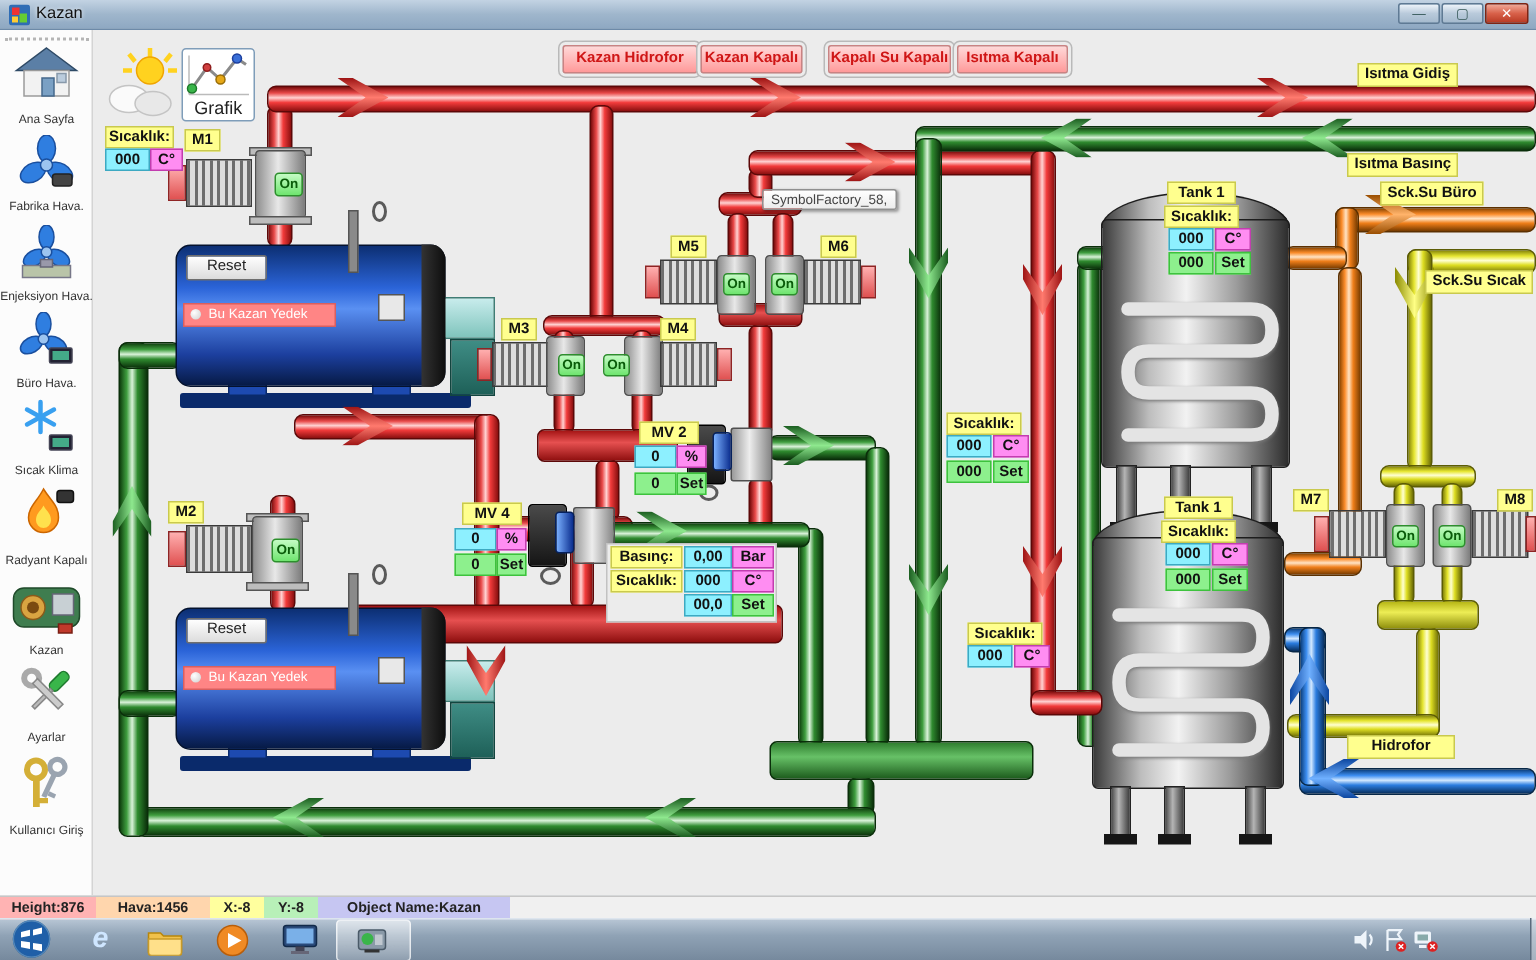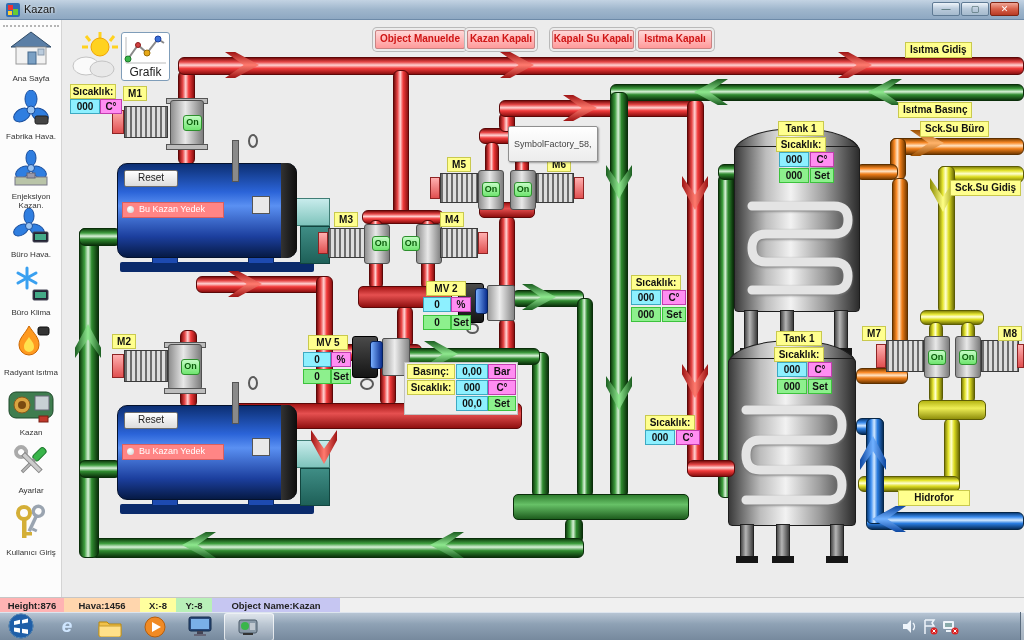--- a/index.html
+++ b/index.html
@@ -63,21 +63,21 @@
     box-shadow:0 0 0 2px #ececec,0 0 0 3px #b9b9b9;cursor:pointer;}
   .reset{position:absolute;z-index:6;background:linear-gradient(180deg,#fff,#dcdcdc);
     border:1px solid #6e6e6e;border-radius:2px;font-size:10px;color:#222;text-align:center;
     line-height:14px;cursor:pointer;}
   .standby{position:absolute;z-index:6;background:#ff8585;border:1px solid #d95f5f;color:#fff;
     font-size:9px;line-height:13px;padding-left:16px;}
   .standby:before{content:"";position:absolute;left:4px;top:3px;width:7px;height:7px;border-radius:50%;
     background:radial-gradient(circle at 35% 35%,#fff,#cfcfcf);}
   .tooltip{position:absolute;z-index:9;background:linear-gradient(180deg,#ffffff,#ececec);
     border:1px solid #8f8f8f;border-radius:2px;box-shadow:1px 1px 2px rgba(0,0,0,.35);
-    font-size:9px;color:#444;padding:12px 5px;}
+    font-size:9px;color:#444;padding:1px 5px;}
   
   .pz{z-index:4;}
   .motor{background:repeating-linear-gradient(90deg,#6e6e6e 0 2px,#dedede 2px 5px);border:1px solid #3a3a3a;}
   .mcap{background:linear-gradient(180deg,#ffb0b0,#e05050);border:1px solid #8f2424;}
   .pbody{background:linear-gradient(90deg,#8f8f8f,#e8e8e8 45%,#7d7d7d);border:1px solid #4f4f4f;border-radius:3px;}
   .flange{background:#bdbdbd;border:1px solid #555;}
   .vbody{background:linear-gradient(180deg,#4a4a4a,#151515);border:1px solid #000;border-radius:3px;z-index:4;}
   .vhandle{background:linear-gradient(90deg,#7ab0ff,#0b2e8f);border:1px solid #06215c;border-radius:3px;z-index:5;}
   .vtee{background:linear-gradient(90deg,#9a9a9a,#ededed 45%,#858585);border:1px solid #4f4f4f;border-radius:2px;z-index:4;}
   .vring{border:2px solid #5a5a5a;border-radius:50%;background:transparent;z-index:4;}
@@ -159,21 +159,21 @@
   <svg width="40" height="38" viewBox="0 0 40 38">
       <g fill="#2f7ee0" stroke="#1a4f9e">
         <ellipse cx="20" cy="8" rx="5" ry="8"></ellipse>
         <ellipse cx="12" cy="22" rx="5" ry="8" transform="rotate(60 12 22)"></ellipse>
         <ellipse cx="28" cy="22" rx="5" ry="8" transform="rotate(-60 28 22)"></ellipse>
       </g>
       <circle cx="20" cy="18" r="3.5" fill="#9cc4f0" stroke="#1a4f9e"></circle>
       <rect x="4" y="27" width="32" height="8" fill="#b9c4a8" stroke="#778"></rect>
       <rect x="16" y="23" width="8" height="5" fill="#99a" stroke="#667"></rect>
     </svg>
-  <div class="side-label">Enjeksiyon Kazan.</div>
+  <div class="side-label">Enjeksiyon Hava.</div>
 </div>
 <div class="a side-item" style="top:208px;z-index:9">
   <svg width="40" height="38" viewBox="0 0 40 38">
       <g fill="#2f7ee0" stroke="#1a4f9e">
         <ellipse cx="18" cy="8" rx="5" ry="8"></ellipse>
         <ellipse cx="10" cy="22" rx="5" ry="8" transform="rotate(60 10 22)"></ellipse>
         <ellipse cx="26" cy="22" rx="5" ry="8" transform="rotate(-60 26 22)"></ellipse>
       </g>
       <circle cx="18" cy="18" r="3.5" fill="#9cc4f0" stroke="#1a4f9e"></circle>
       <rect x="22" y="24" width="15" height="10" rx="1" fill="#223" stroke="#445"></rect>
@@ -184,29 +184,29 @@
 <div class="a side-item" style="top:266px;z-index:9">
   <svg width="40" height="38" viewBox="0 0 40 38">
       <g stroke="#39a0f0" stroke-width="3" stroke-linecap="round">
         <line x1="16" y1="2" x2="16" y2="22"></line>
         <line x1="7" y1="7" x2="25" y2="17"></line>
         <line x1="25" y1="7" x2="7" y2="17"></line>
       </g>
       <rect x="22" y="24" width="15" height="10" rx="1" fill="#223" stroke="#445"></rect>
       <rect x="24" y="26" width="11" height="6" fill="#4a8"></rect>
     </svg>
-  <div class="side-label">Büro Klima</div>
+  <div class="side-label">Sıcak Klima</div>
 </div>
 <div class="a side-item" style="top:324px;z-index:9">
   <svg width="38" height="40" viewBox="0 0 38 40">
       <path d="M17,2 C22,10 27,13 27,21 a10,10 0 1,1 -20,0 C7,14 13,10 17,2 Z" fill="#ff9a1f" stroke="#cc6600"></path>
       <path d="M17,13 C19,17 22,18 22,23 a5,5 0 1,1 -10,0 C12,18 15,17 17,13 Z" fill="#ffe14d"></path>
       <rect x="26" y="3" width="11" height="8" rx="2" fill="#333" stroke="#111"></rect>
     </svg>
-  <div class="side-label">Radyant Isıtma</div>
+  <div class="side-label">Radyant Kapalı</div>
 </div>
 <div class="a side-item" style="top:384px;z-index:9">
   <svg width="48" height="40" viewBox="0 0 48 40">
       <rect x="2" y="8" width="44" height="26" rx="7" fill="#3f7d4f" stroke="#1f4a2a"></rect>
       <circle cx="15" cy="21" r="8" fill="#d9a441" stroke="#8a5a1a"></circle>
       <circle cx="15" cy="21" r="4" fill="#7a4a10"></circle>
       <rect x="28" y="12" width="14" height="14" fill="#c8d0d4" stroke="#667"></rect>
       <rect x="32" y="32" width="9" height="6" fill="#c0392b" stroke="#7a1f14"></rect>
     </svg>
   <div class="side-label">Kazan</div>
@@ -255,21 +255,21 @@
       <line x1="4" y1="4" x2="4" y2="30" stroke="#bbb"></line>
       <line x1="4" y1="30" x2="44" y2="30" stroke="#bbb"></line>
       <polyline points="6,26 16,12 25,20 36,6 42,10" fill="none" stroke="#8a8a8a" stroke-width="2"></polyline>
       <circle cx="6" cy="26" r="3" fill="#3ab54a" stroke="#1c7a2a"></circle>
       <circle cx="25" cy="20" r="3" fill="#e6a817" stroke="#9a6d05"></circle>
       <circle cx="36" cy="6" r="3" fill="#3a6fd8" stroke="#1c3f9e"></circle>
       <circle cx="16" cy="12" r="2.5" fill="#d04040" stroke="#8f1c1c"></circle>
     </svg>
   <span>Grafik</span>
 </div>
-<div class="alarm" style="left:375px;top:30px;width:88px">Object Manuelde</div>
+<div class="alarm" style="left:375px;top:30px;width:88px">Kazan Hidrofor</div>
 <div class="alarm" style="left:467px;top:30px;width:66px">Kazan Kapalı</div>
 <div class="alarm" style="left:552px;top:30px;width:80px">Kapalı Su Kapalı</div>
 <div class="alarm" style="left:638px;top:30px;width:72px">Isıtma Kapalı</div>
 
 <div class="chip cy" style="left:70px;top:84px;width:44px">Sıcaklık:</div>
 <div class="chip cc" style="left:70px;top:99px;width:28px">000</div>
 <div class="chip cm" style="left:100px;top:99px;width:20px">C°</div>
 
 <div class="pipe pv-red" style="left:178px;top:70px;width:17px;height:95px"></div>
 <div class="pipe ph-red" style="left:178px;top:57px;width:846px;height:18px"></div>
@@ -454,21 +454,21 @@
 <div class="chip cy" style="left:998px;top:326px;width:22px">M8</div>
 <div class="a pz mcap" style="left:876px;top:344px;width:10px;height:24px"></div>
 <div class="a pz motor" style="left:886px;top:340px;width:38px;height:32px"></div>
 <div class="a pz pbody" style="left:924px;top:336px;width:26px;height:42px"></div>
 <div class="a pz pbody" style="left:955px;top:336px;width:26px;height:42px"></div>
 <div class="a pz motor" style="left:981px;top:340px;width:38px;height:32px"></div>
 <div class="a pz mcap" style="left:1017px;top:344px;width:7px;height:24px"></div>
 <div class="on-btn" style="left:928px;top:350px;width:16px;height:13px">On</div>
 <div class="on-btn" style="left:959px;top:350px;width:16px;height:13px">On</div>
 
-<div class="chip cy" style="left:308px;top:335px;width:38px">MV 5</div>
+<div class="chip cy" style="left:308px;top:335px;width:38px">MV 4</div>
 <div class="chip cc" style="left:303px;top:352px;width:26px">0</div>
 <div class="chip cm" style="left:331px;top:352px;width:18px">%</div>
 <div class="chip cg" style="left:303px;top:369px;width:26px">0</div>
 <div class="chip cg" style="left:331px;top:369px;width:18px">Set</div>
 <div class="a vbody" style="left:352px;top:336px;width:26px;height:42px"></div>
 <div class="a vhandle" style="left:370px;top:341px;width:13px;height:28px"></div>
 <div class="a vtee" style="left:382px;top:338px;width:28px;height:38px"></div>
 <div class="a vring" style="left:360px;top:378px;width:14px;height:12px"></div>
 <div class="chip cy" style="left:426px;top:281px;width:38px">MV 2</div>
 <div class="chip cc" style="left:423px;top:297px;width:26px">0</div>
@@ -495,21 +495,21 @@
 <div class="chip cm" style="left:662px;top:290px;width:22px">C°</div>
 <div class="chip cg" style="left:631px;top:307px;width:28px">000</div>
 <div class="chip cg" style="left:662px;top:307px;width:22px">Set</div>
 <div class="chip cy" style="left:645px;top:415px;width:48px">Sıcaklık:</div>
 <div class="chip cc" style="left:645px;top:430px;width:28px">000</div>
 <div class="chip cm" style="left:676px;top:430px;width:22px">C°</div>
 
 <div class="plabel" style="left:905px;top:42px">Isıtma Gidiş</div>
 <div class="plabel" style="left:898px;top:102px">Isıtma Basınç</div>
 <div class="plabel" style="left:920px;top:121px">Sck.Su Büro</div>
-<div class="plabel" style="left:950px;top:180px">Sck.Su Gidiş</div>
+<div class="plabel" style="left:950px;top:180px">Sck.Su Sıcak</div>
 <div class="plabel" style="left:898px;top:490px;width:62px;text-align:center">Hidrofor</div>
 <div class="tooltip" style="left:508px;top:126px">SymbolFactory_58,</div>
 
 <div class="a statusbar">
   <div class="schip" style="left:0;width:64px;background:#ffb3b3">Height:876</div>
   <div class="schip" style="left:64px;width:76px;background:#ffd6ad">Hava:1456</div>
   <div class="schip" style="left:140px;width:36px;background:#ffff9e">X:-8</div>
   <div class="schip" style="left:176px;width:36px;background:#b8f0b8">Y:-8</div>
   <div class="schip" style="left:212px;width:128px;background:#c6c6f2">Object Name:Kazan</div>
 </div>

